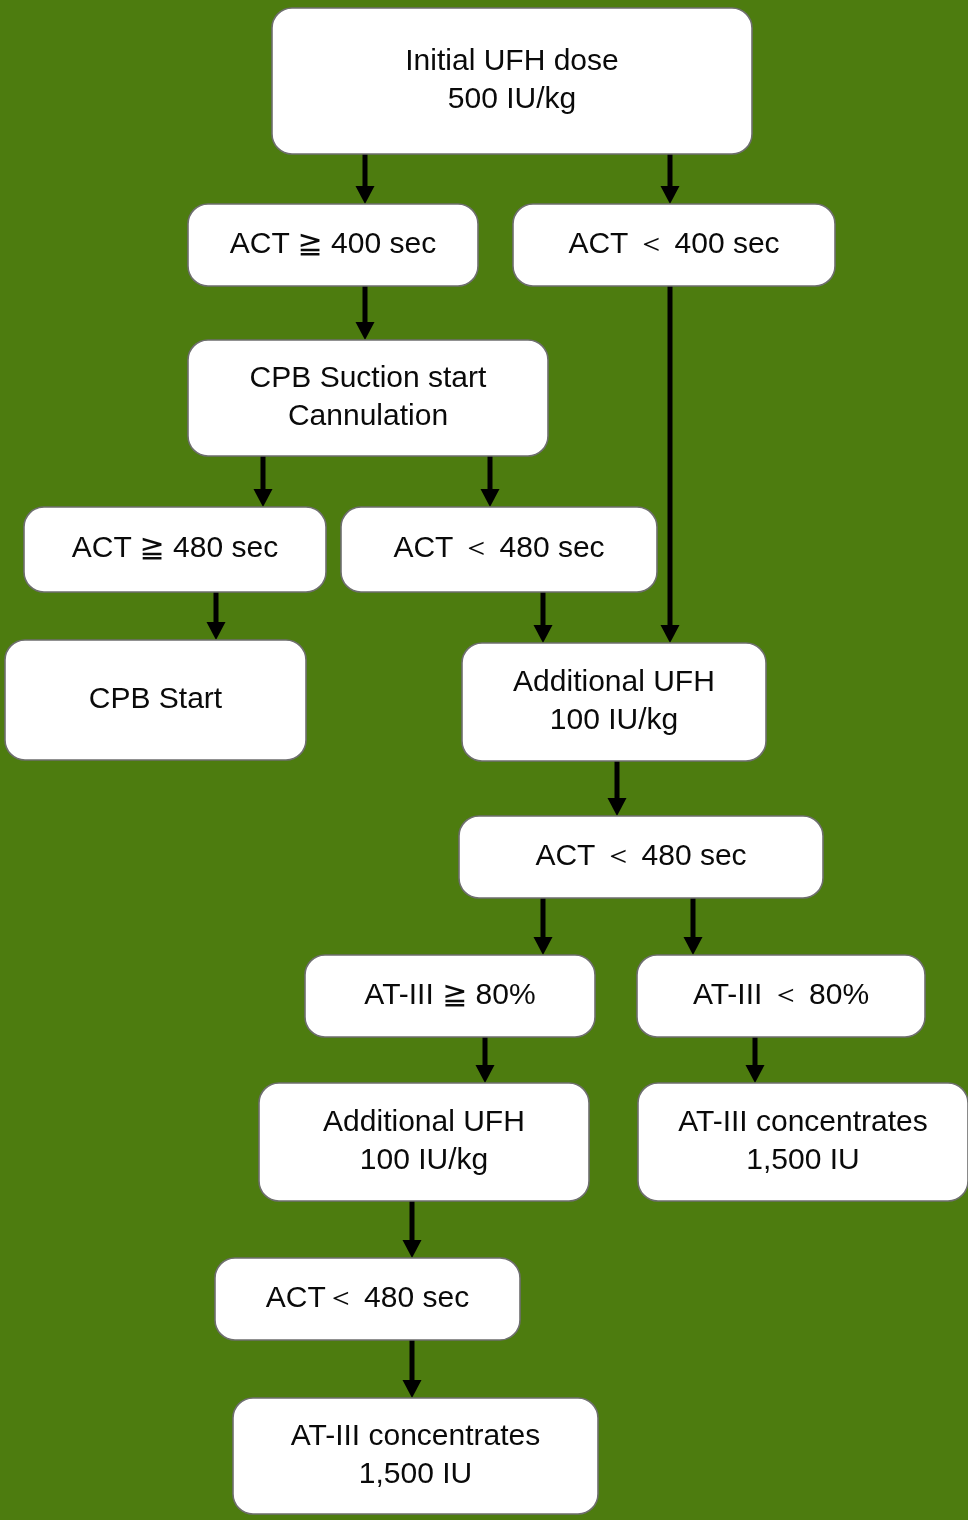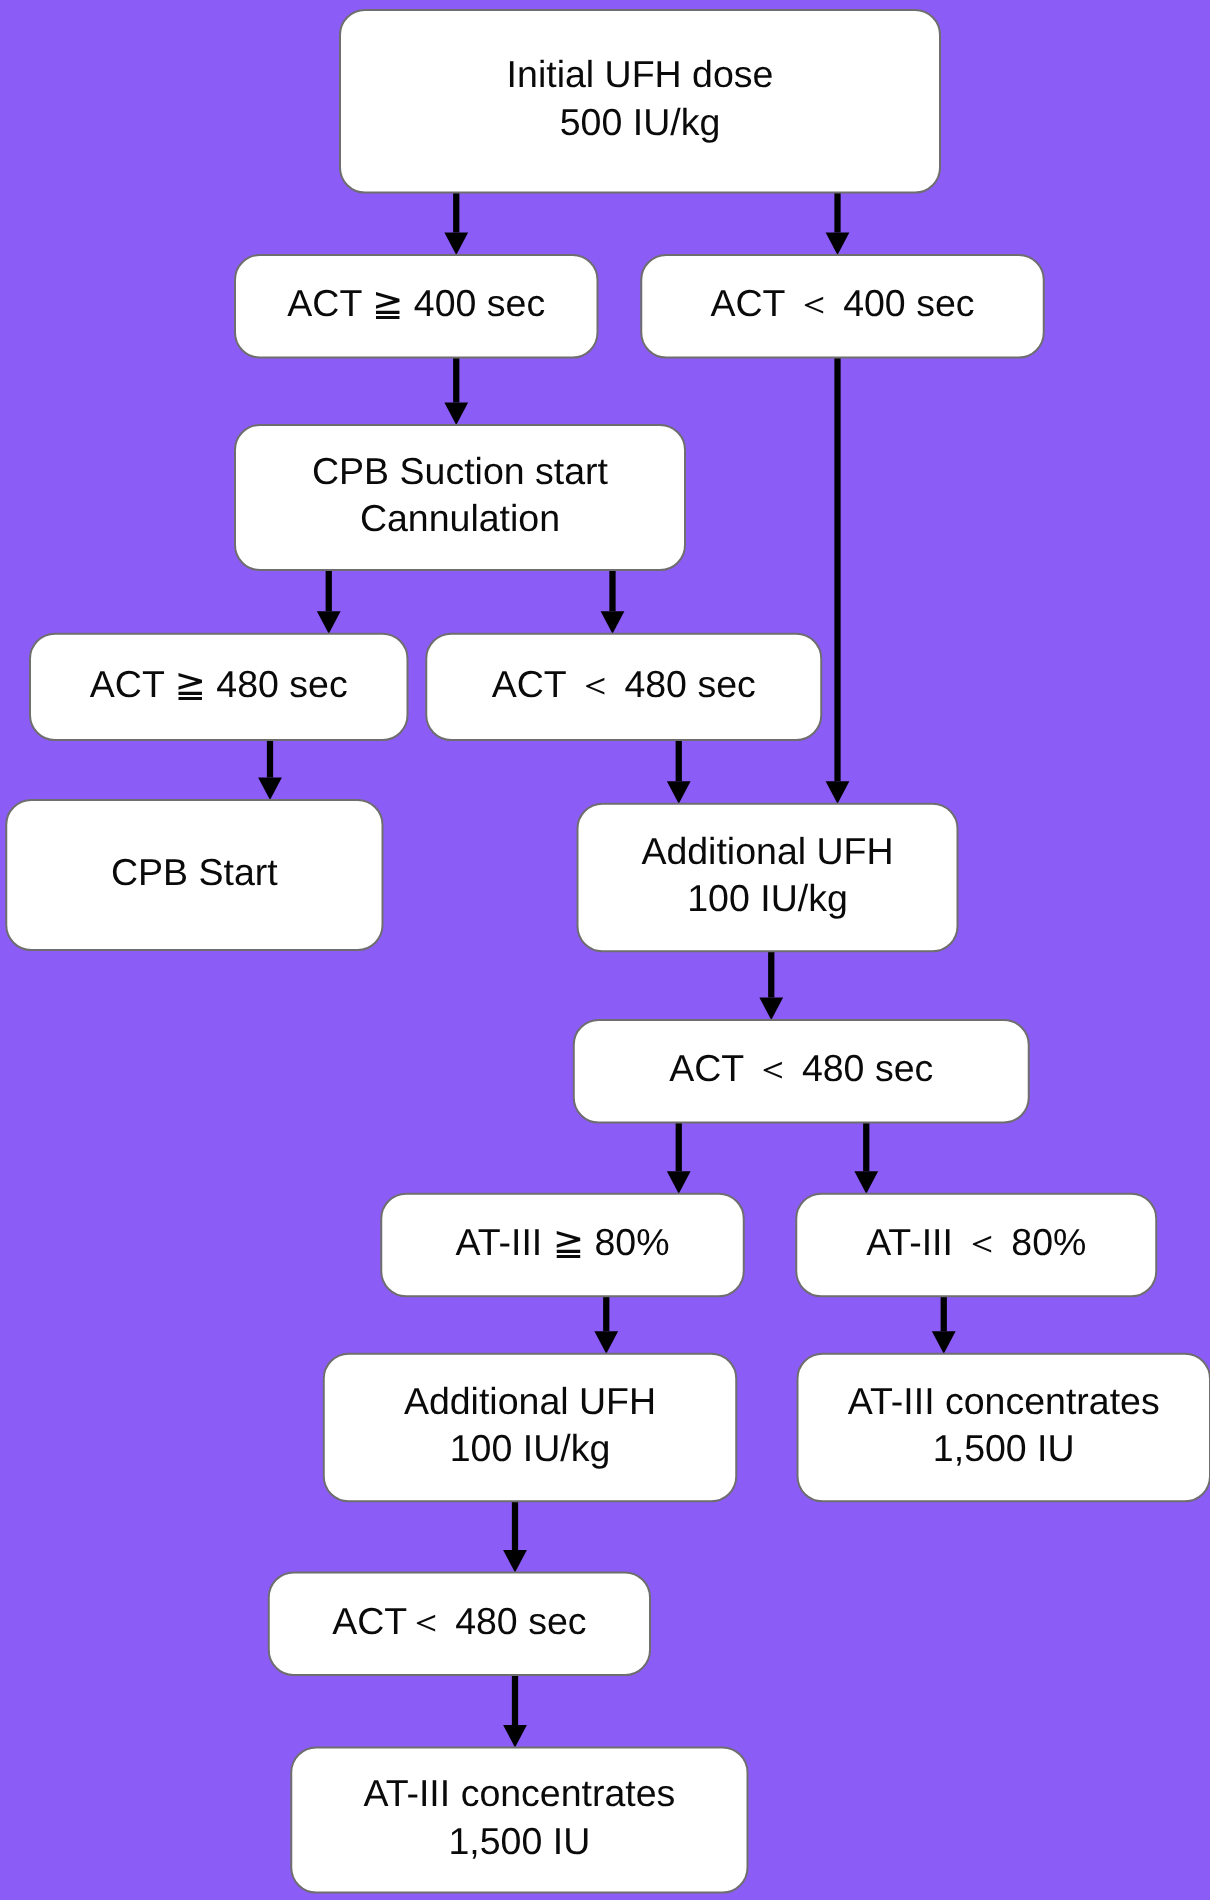--- a/index.html
+++ b/index.html
@@ -10,21 +10,21 @@
   body {
     width: 968px;
     height: 1520px;
     overflow: hidden;
     font-family: "Liberation Sans", sans-serif;
   }
   #flowchart-root {
     position: relative;
     width: 968px;
     height: 1520px;
-    background: #8b5cf6;
+    background: #4d7c0f;
   }
   svg.diagram {
     display: block;
     width: 968px;
     height: 1520px;
   }
   .node-box {
     fill: #ffffff;
     stroke: #6e6e6e;
     stroke-width: 1.6;

